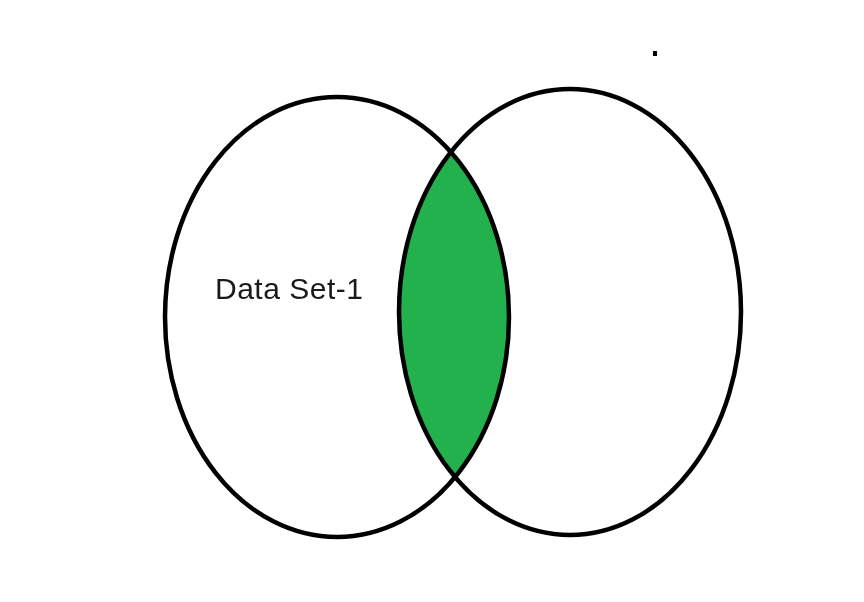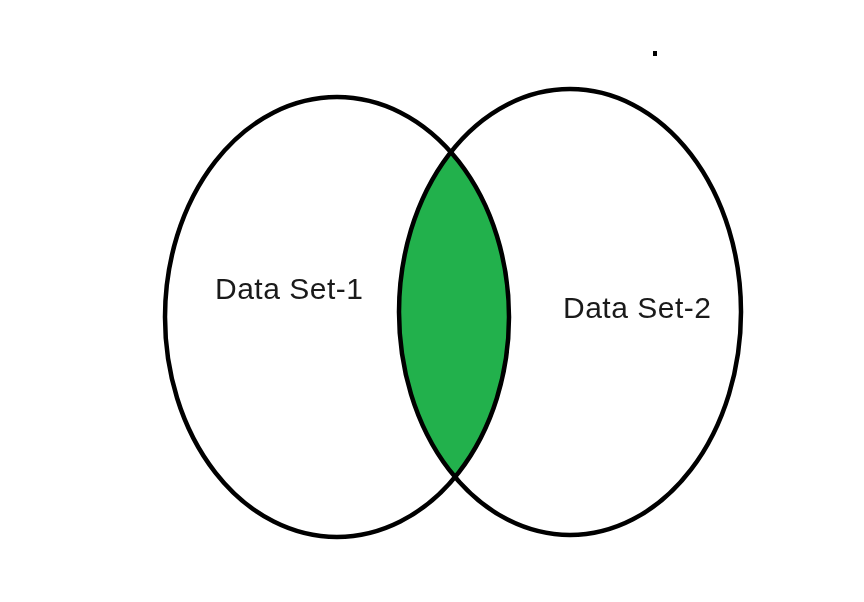--- a/index.html
+++ b/index.html
@@ -66,15 +66,14 @@
 
     <ellipse class="ellipse-outline" cx="337" cy="317" rx="172" ry="220"></ellipse>
 
     <ellipse class="ellipse-outline" cx="570" cy="312" rx="171" ry="223"></ellipse>
   </svg>
 
   <div class="stray-dot"></div>
 
   <div class="set-label label-1">Data Set-1</div>
 
-  <div class="set-label label-2">Data Set-2</div>
 
 </div>
 
 </body></html>

